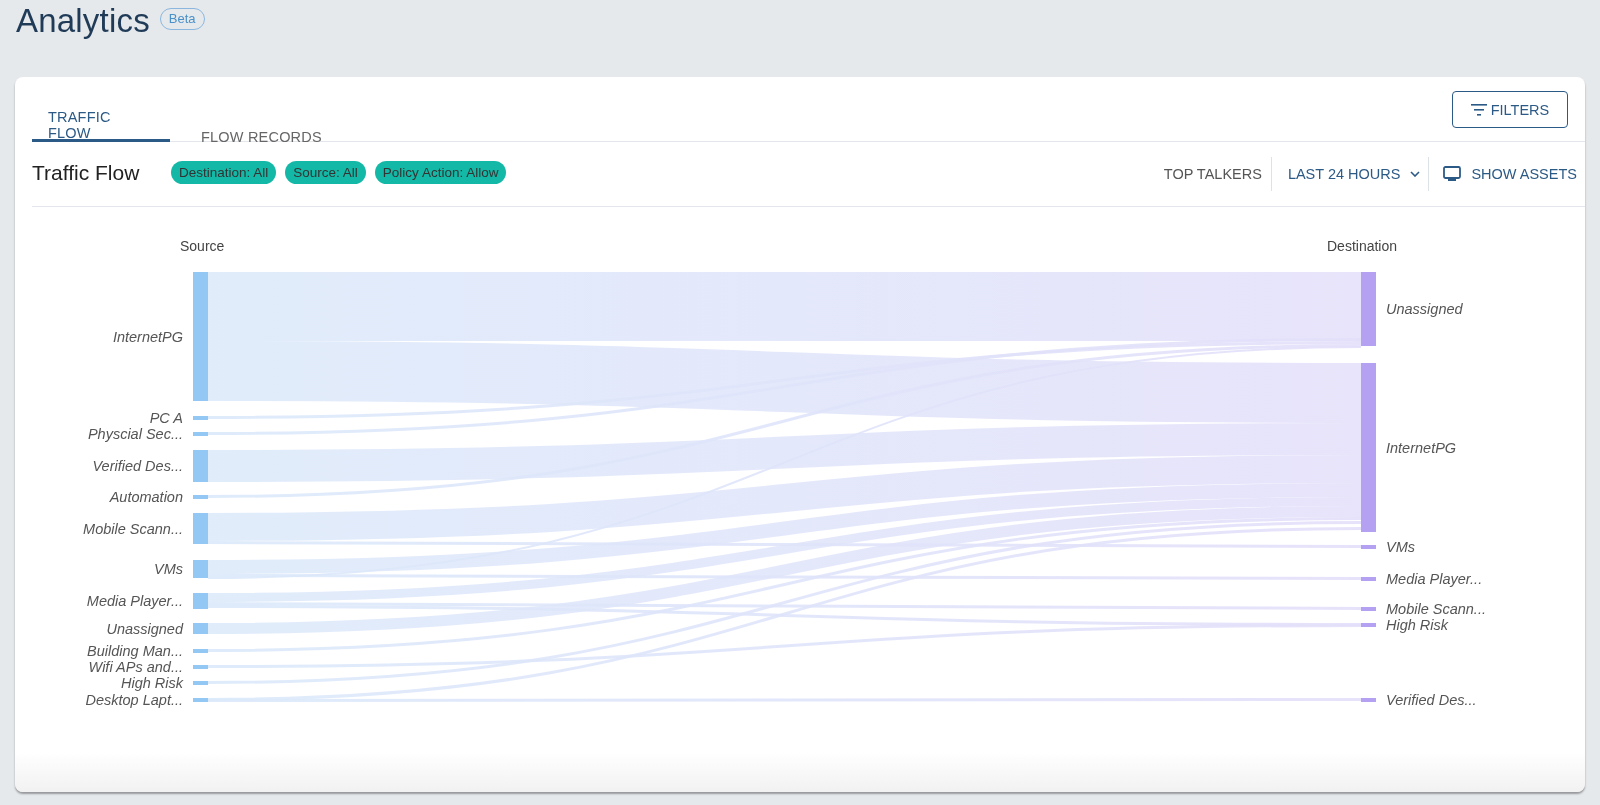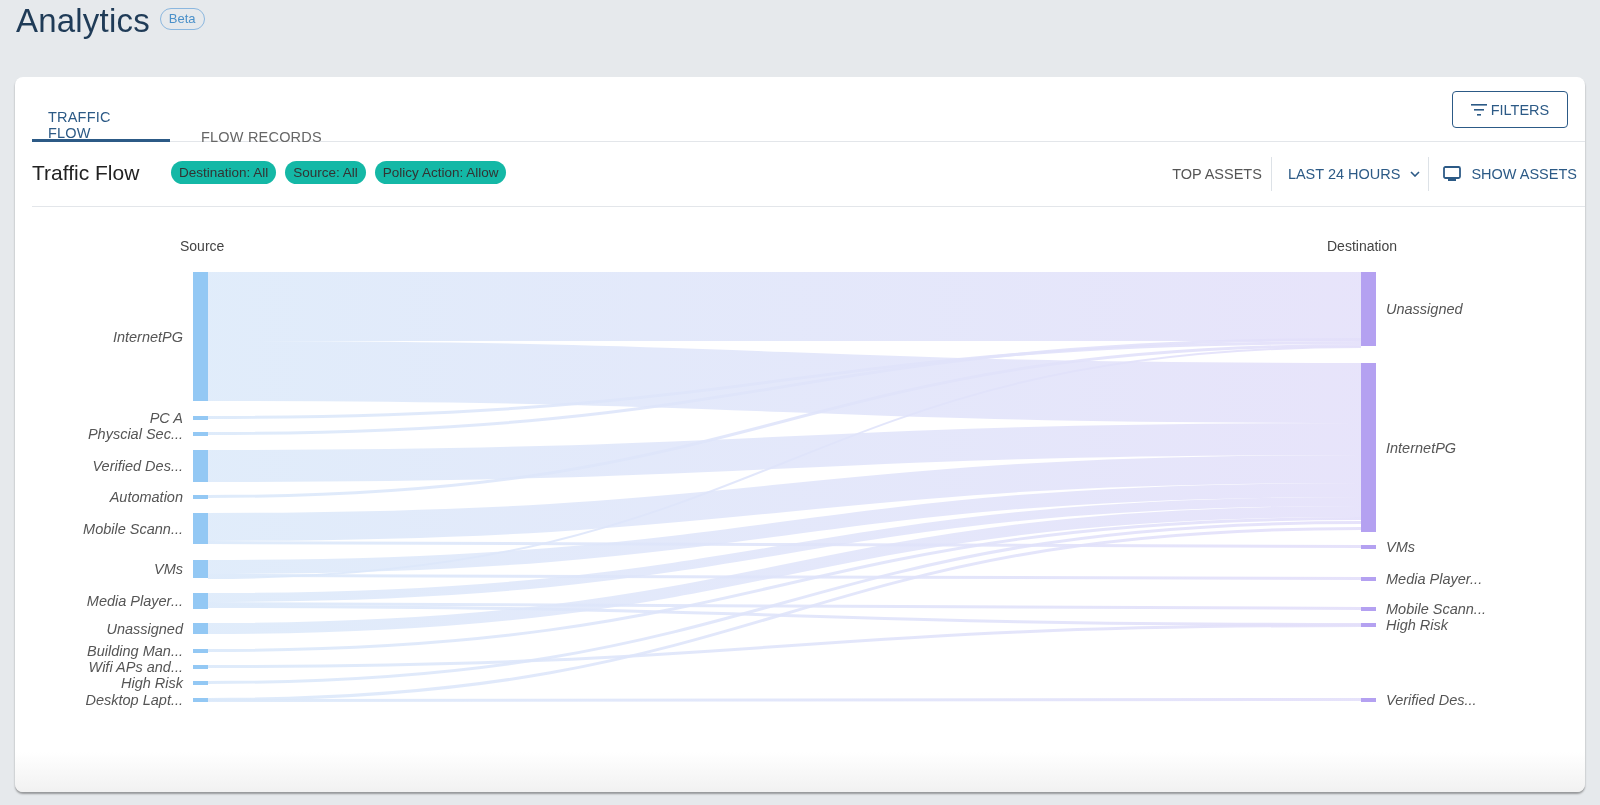--- a/index.html
+++ b/index.html
@@ -55,21 +55,21 @@
   </button>
 
   <div class="toolbar">
     <div class="section-title">Traffic Flow</div>
     <div class="chips">
       <span class="chip">Destination: All</span>
       <span class="chip">Source: All</span>
       <span class="chip">Policy Action: Allow</span>
     </div>
     <div class="right-tools">
-      <div class="tool top-talkers">TOP ASSETS</div>
+      <div class="tool top-talkers">TOP TALKERS</div>
       <div class="tool last24">
         <span>LAST 24 HOURS</span>
         <svg width="10" height="6" viewBox="0 0 10 6">
             <path d="M1 1 L5 5 L9 1" stroke="#2c5a86" stroke-width="1.6" fill="none"></path>
           </svg>
       </div>
       <div class="tool show-assets">
         <svg width="18" height="16" viewBox="0 0 18 16">
             <rect x="1" y="1" width="16" height="11" rx="1.5" stroke="#2c5a86" stroke-width="1.8" fill="none"></rect>
             <rect x="5" y="13" width="8" height="2" fill="#2c5a86"></rect>

